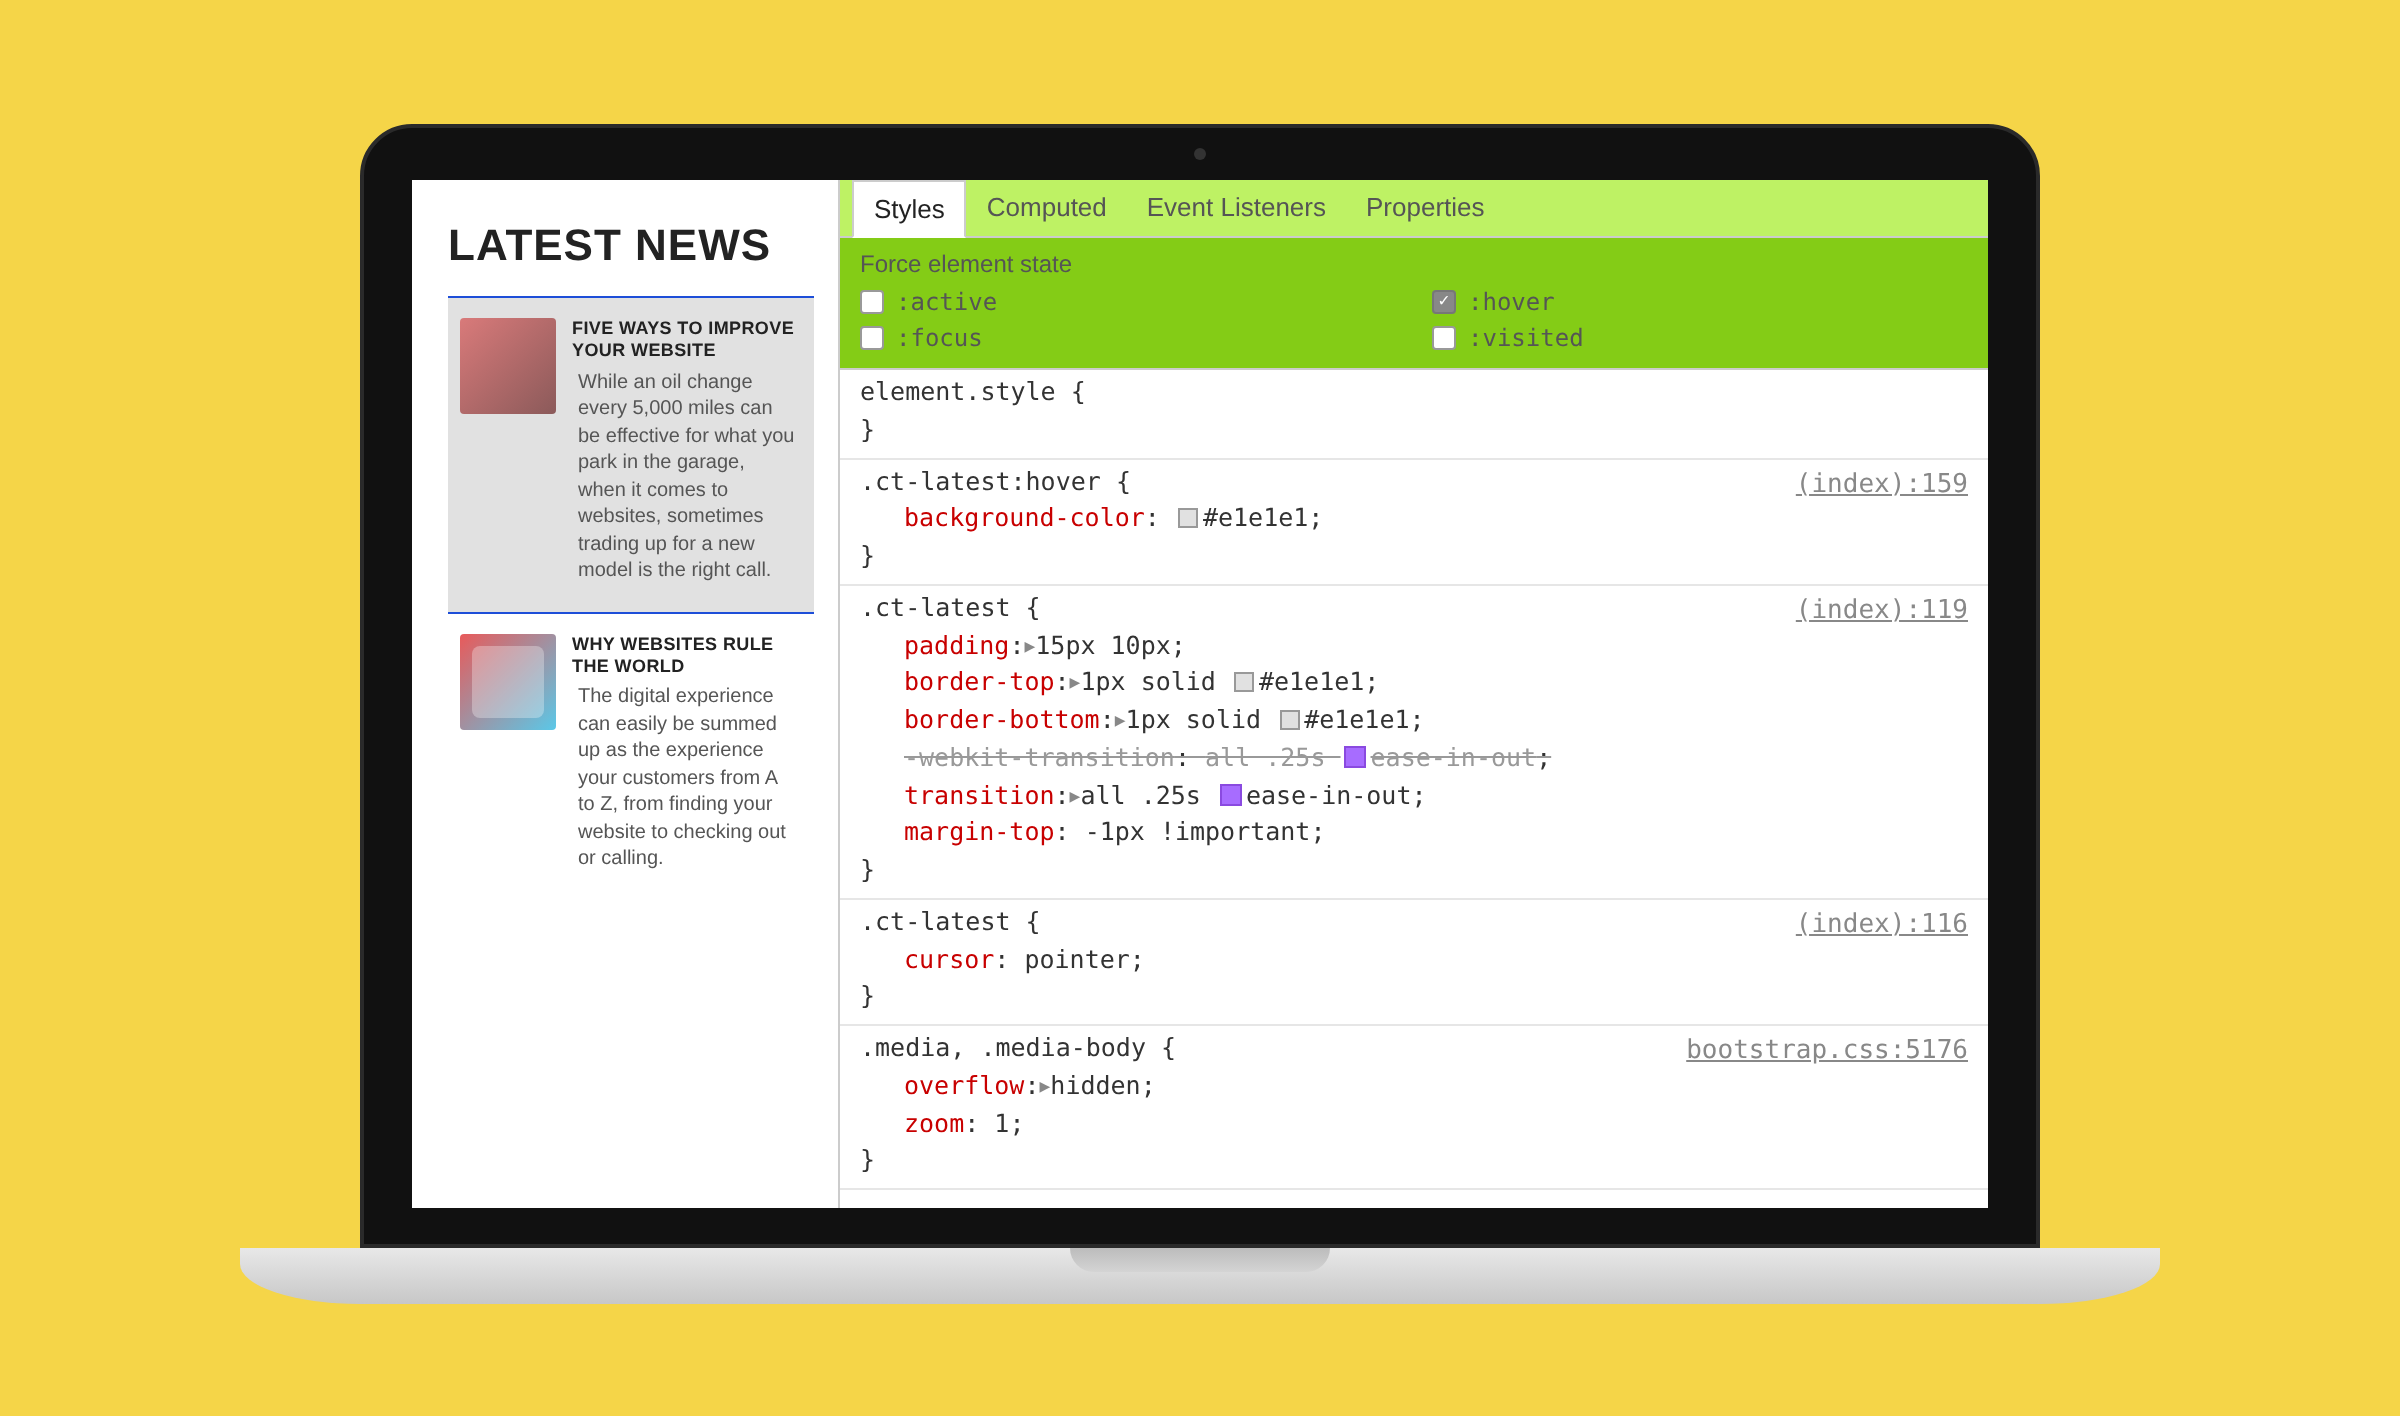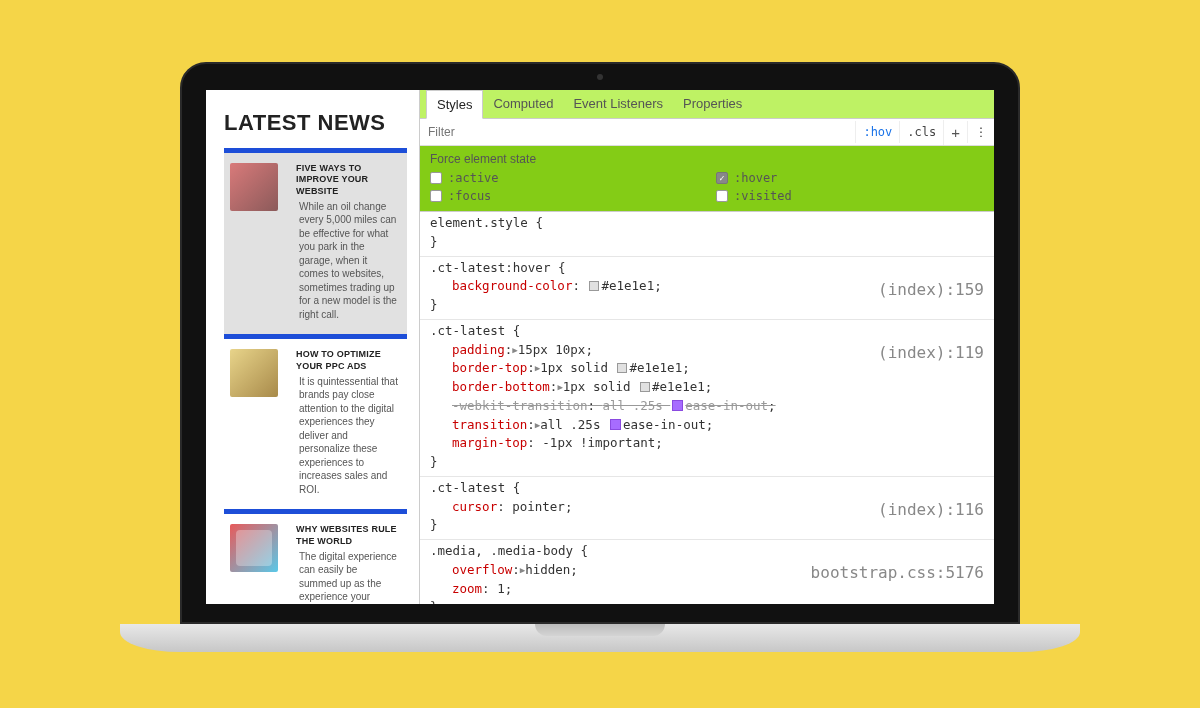--- a/index.html
+++ b/index.html
@@ -59,23 +59,23 @@
   }
   .left-pane h1 {
     font-size: 22px;
     font-weight: 800;
     letter-spacing: .5px;
     margin: 0 0 12px 0;
     color: #222;
   }
   .news-item {
     padding: 10px 6px;
-    border-top: 5px solid #1d4ed8;
-    display: flex;
-    gap: 18px;
+    border-top: 1px solid #1d4ed8;
+    display: flex;
+    gap: 8px;
   }
   .news-item.hovered { background: #e1e1e1; }
   .thumb {
     width: 48px; height: 48px;
     flex-shrink: 0;
     border-radius: 2px;
   }
   .thumb.t1 { background: linear-gradient(135deg,#d97a7a,#8b5a5a); }
   .thumb.t2 { background: linear-gradient(135deg,#e8d48a,#a88a4a); }
   .thumb.t3 { background: linear-gradient(135deg,#e85a5a,#5ac8e8); position:relative; }
@@ -180,23 +180,24 @@
     color: #333;
   }
   .rule-block {
     padding: 2px 10px 4px 10px;
     border-bottom: 1px solid #e6e6e6;
     position: relative;
   }
   .source {
     position: absolute;
     right: 10px;
-    top: 21px;
+    top: 3px;
     color: #888;
-    font-size: 16px;
+    text-decoration: underline;
+    font-size: 13px;
   }
   .dimmed { color: #aaa; }
   .sel { color: #333; }
   .prop { color: #c80000; }
   .val { color: #333; }
   .punc { color: #333; }
   .tri { color: #888; font-size: 9px; display:inline-block; transform: translateY(-1px); }
   .swatch {
     display: inline-block;
     width: 10px; height: 10px;
@@ -226,52 +227,38 @@
         <h1>LATEST NEWS</h1>
 
         <div class="news-item hovered">
           <div class="thumb t1"></div>
           <div class="news-text">
             <p class="news-title">FIVE WAYS TO IMPROVE YOUR WEBSITE</p>
             <p class="news-body">While an oil change every 5,000 miles can be effective for what you park in the garage, when it comes to websites, sometimes trading up for a new model is the right call.</p>
           </div>
         </div>
 
-        <div class="news-item">
-          <div class="thumb t2"></div>
-          <div class="news-text">
-            <p class="news-title">HOW TO OPTIMIZE YOUR PPC ADS</p>
-            <p class="news-body">It is quintessential that brands pay close attention to the digital experiences they deliver and personalize these experiences to increases sales and ROI.</p>
-          </div>
-        </div>
 
         <div class="news-item">
           <div class="thumb t3"></div>
           <div class="news-text">
             <p class="news-title">WHY WEBSITES RULE THE WORLD</p>
             <p class="news-body">The digital experience can easily be summed up as the experience your customers from A to Z, from finding your website to checking out or calling.</p>
           </div>
         </div>
       </div>
 
       <div class="devtools">
         <div class="tabs">
           <div class="tab active">Styles</div>
           <div class="tab">Computed</div>
           <div class="tab">Event Listeners</div>
           <div class="tab">Properties</div>
         </div>
 
-        <div class="filter-row">
-          <input placeholder="Filter" style="">
-          <span class="filter-ctrl hov">:hov</span>
-          <span class="filter-ctrl cls">.cls</span>
-          <span class="filter-ctrl plus">+</span>
-          <span class="filter-ctrl">⋮</span>
-        </div>
 
         <div class="states">
           <div class="states-title">Force element state</div>
           <div class="state-grid">
             <label class="state-opt">
               <span class="cb"></span>
               <span>:active</span>
             </label>
             <label class="state-opt">
               <span class="cb checked"></span>

